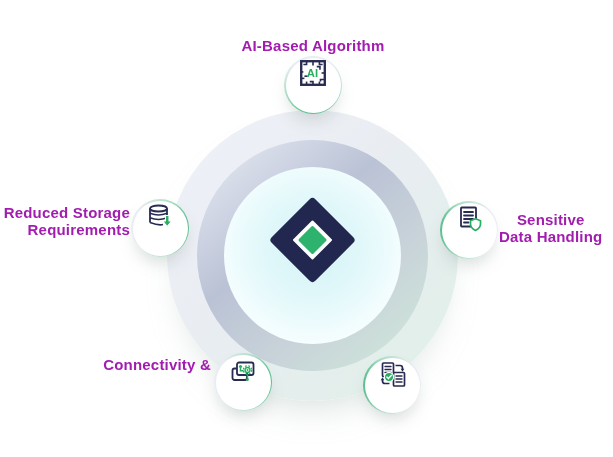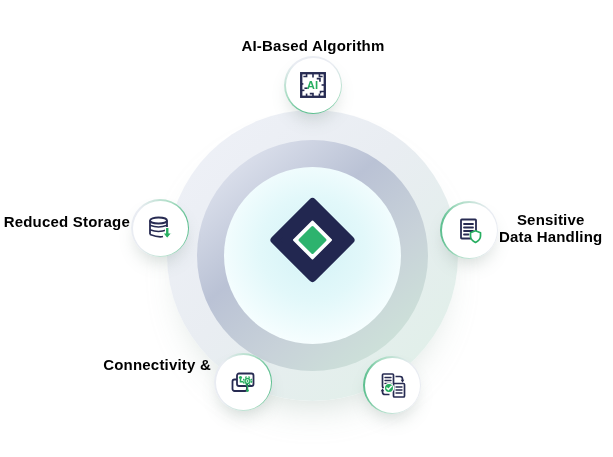--- a/index.html
+++ b/index.html
@@ -23,36 +23,36 @@
     background:radial-gradient(circle at 50% 46%,#d3f2f6 0%,#e2f8fa 40%,#f7feff 75%,#ffffff 100%);
   }
   .center-logo{position:absolute;left:262px;top:190px;}
   
   .node{
     position:absolute;width:58px;height:58px;border-radius:50%;padding:1.5px;box-sizing:border-box;
     box-shadow:0 10px 18px -6px rgba(90,115,105,.28);
   }
   .node-inner{
     width:55px;height:55px;border-radius:50%;background:#ffffff;
-    display:flex;align-items:center;justify-content:center;
+    display:flex;justify-content:center;
   }
   .node-top{left:284px;top:56px;background:linear-gradient(to bottom,#e9ecf2 15%,#a9dcc3 70%,#58bd8c 100%);}
   .node-left{left:131px;top:199px;background:linear-gradient(to right,#e9ecf2 15%,#a9dcc3 70%,#58bd8c 100%);}
   .node-right{left:440px;top:201px;background:linear-gradient(to left,#e9ecf2 15%,#a9dcc3 70%,#58bd8c 100%);}
   .node-bl{left:214px;top:353px;background:linear-gradient(to right,#e9ecf2 15%,#a9dcc3 70%,#58bd8c 100%);}
   .node-br{left:363px;top:356px;background:linear-gradient(to left,#e9ecf2 15%,#a9dcc3 70%,#58bd8c 100%);}
   
   .lbl{
-    position:absolute;color:#000000;font-weight:700;font-size:15px;line-height:17px;
+    position:absolute;color:#a21caf;font-weight:700;font-size:15px;line-height:17px;
     letter-spacing:.2px;white-space:nowrap;
   }
   .lbl span{display:block;}
   .lbl-top{left:313px;top:37px;transform:translateX(-50%);text-align:center;}
   .lbl-right{left:499px;top:211px;text-align:center;}
-  .lbl-left{right:483px;top:213px;text-align:right;}
+  .lbl-left{right:483px;top:204px;text-align:right;}
   .lbl-bl{right:402px;top:356px;text-align:left;}
   .lbl-br{left:411px;top:358px;text-align:left;}
 </style>
 </head>
 <body>
 
 <div class="stage">
 
   <div class="circle outer-ring"></div>
   <div class="circle middle-ring"></div>
@@ -168,15 +168,16 @@
 
   <div class="lbl lbl-br">
   </div>
 
   <div class="lbl lbl-bl">
     <span>Connectivity &amp;</span>
   </div>
 
   <div class="lbl lbl-left">
     <span>Reduced Storage</span>
+    <span>Requirements</span>
   </div>
 
 </div>
 
 </body></html>

